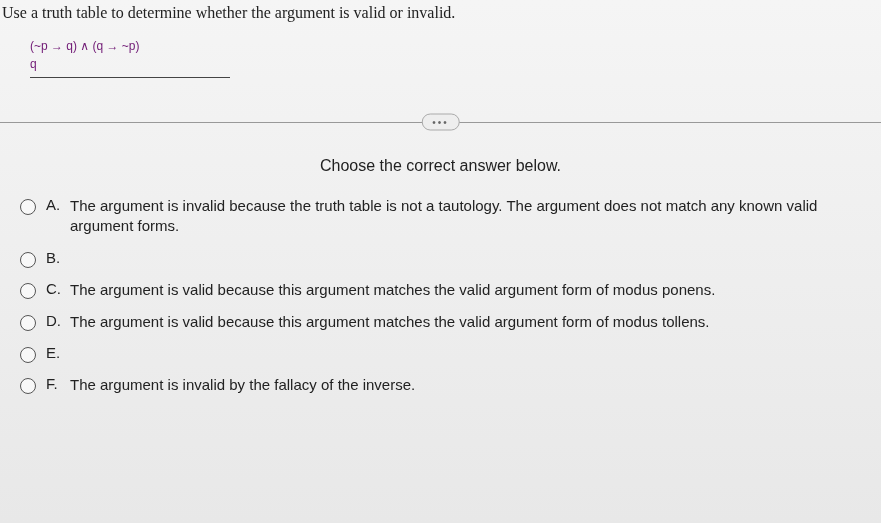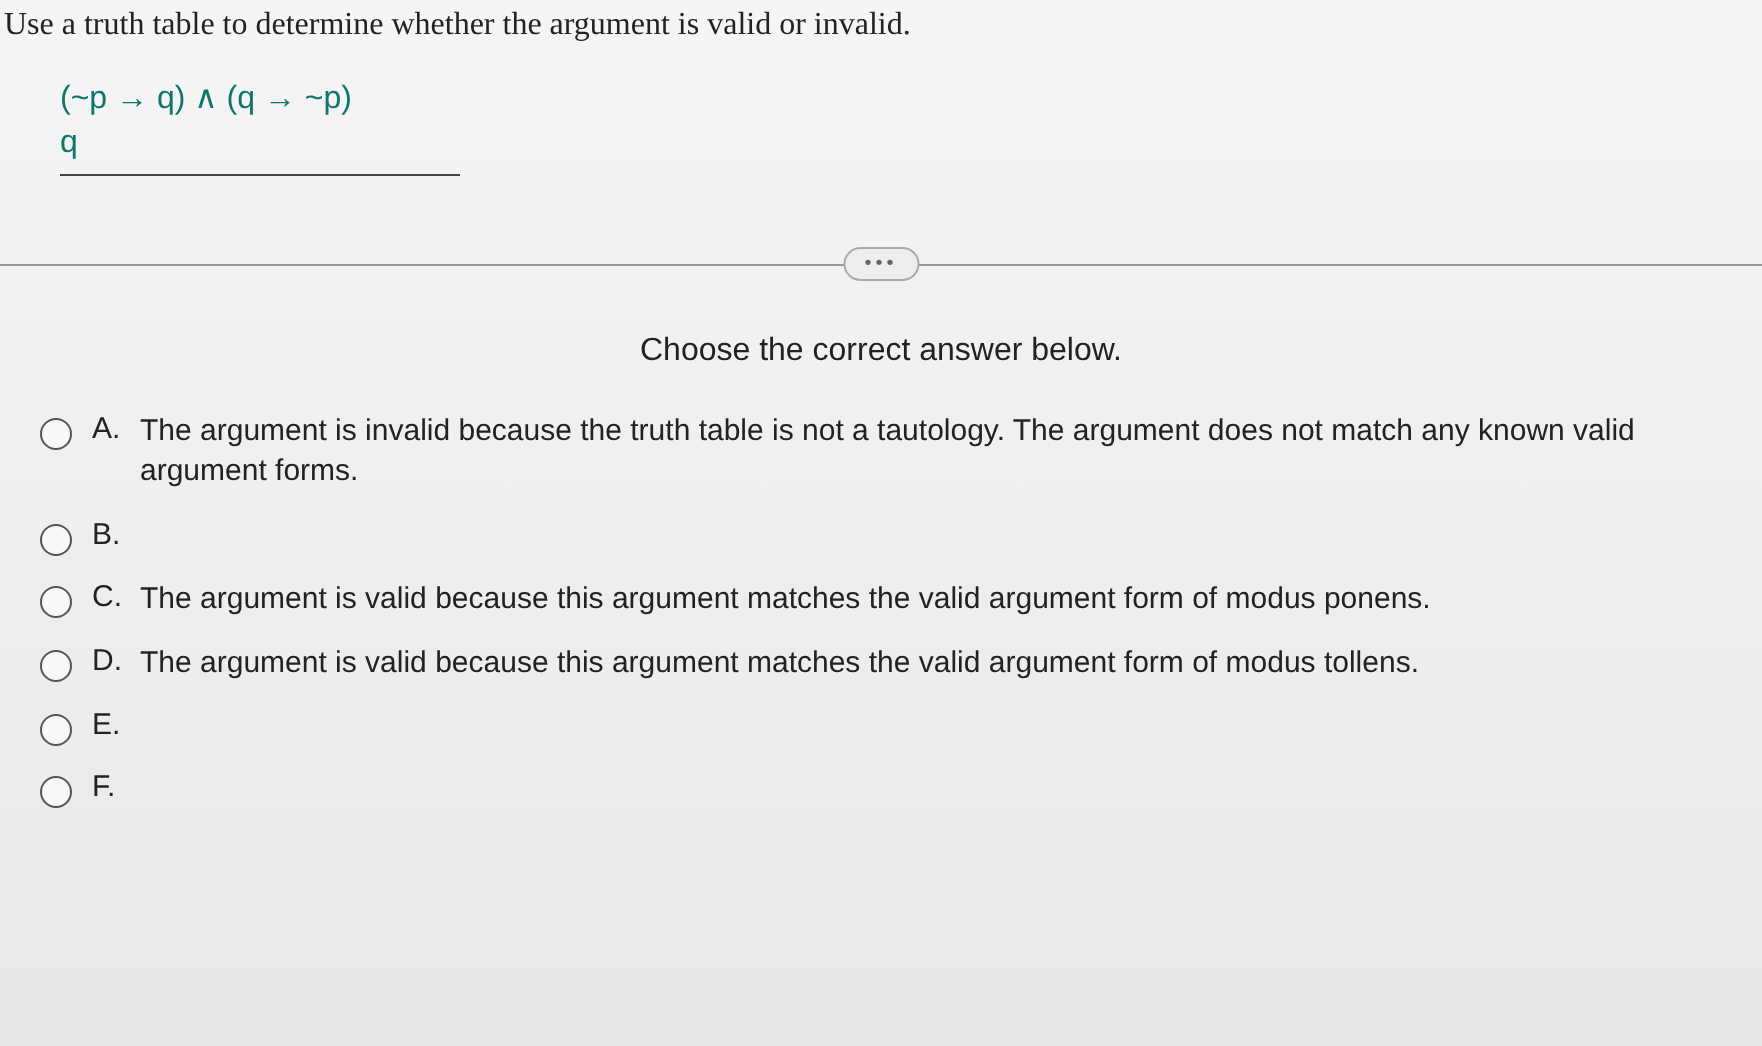--- a/index.html
+++ b/index.html
@@ -14,22 +14,22 @@
     }
     .question-header {
       padding: 4px 8px 10px 2px;
       font-size: 16px;
       color: #222;
       font-family: Liberation Serif, serif;
     }
     .argument-block {
       padding: 5px 30px 15px 30px;
       font-family: Arial, sans-serif;
-      font-size: 16px;
-      color: #0f766e;
+      font-size: 12px;
+      color: #701a75;
     }
     .premise {
       padding: 2px 0;
     }
     .conclusion-line {
       border-top: 1.5px solid #444;
       width: 200px;
       margin: 4px 0;
     }
     .divider-row {
@@ -139,15 +139,16 @@
   </div>
 
   <div class="option-row">
     <div class="radio"></div>
     <div class="option-label">E.</div>
   </div>
 
   <div class="option-row">
     <div class="radio"></div>
     <div class="option-label">F.</div>
+    <div class="option-text">The argument is invalid by the fallacy of the inverse.</div>
   </div>
 
 </div>
 
 </body></html>

